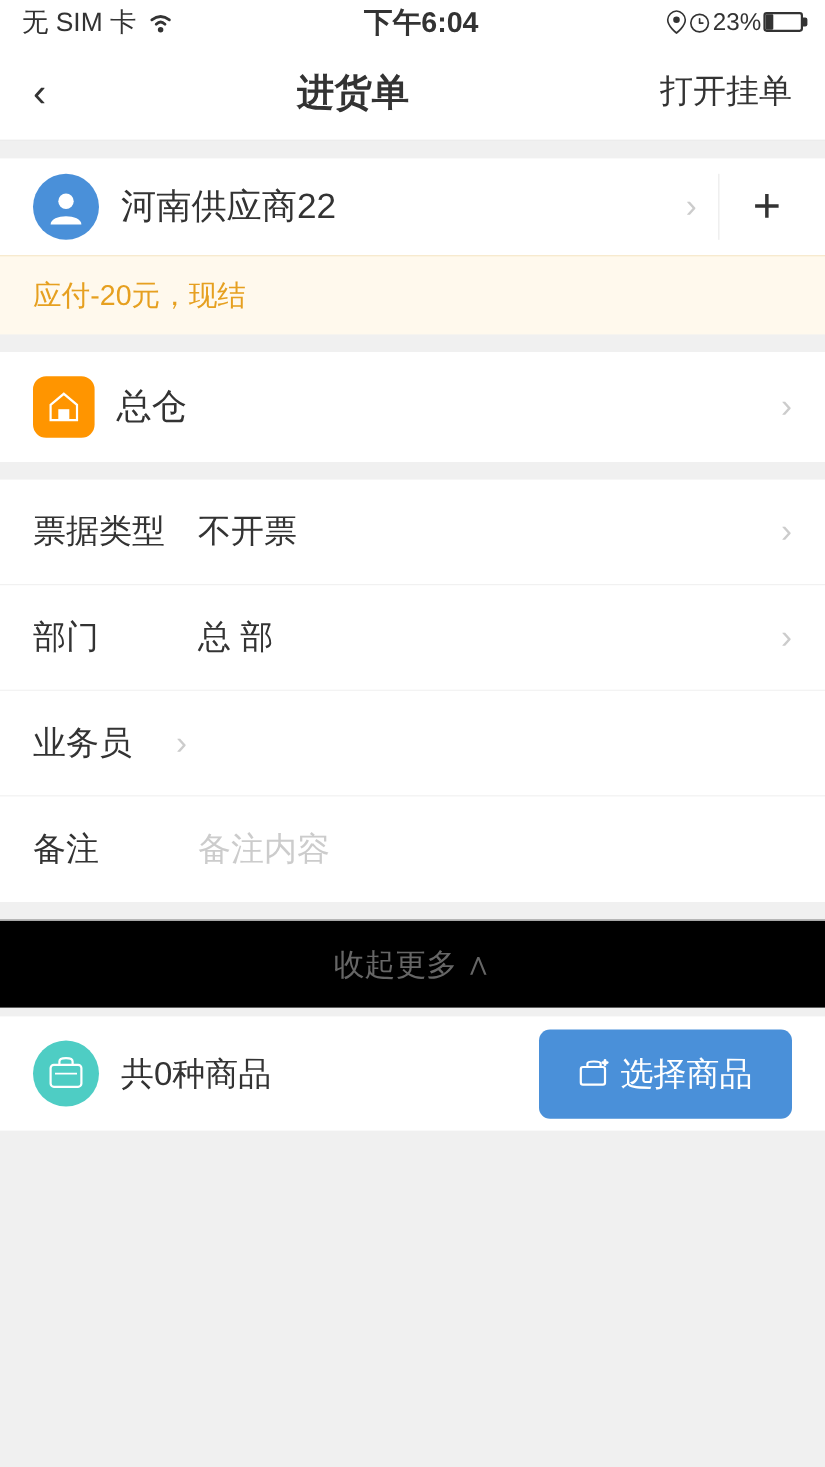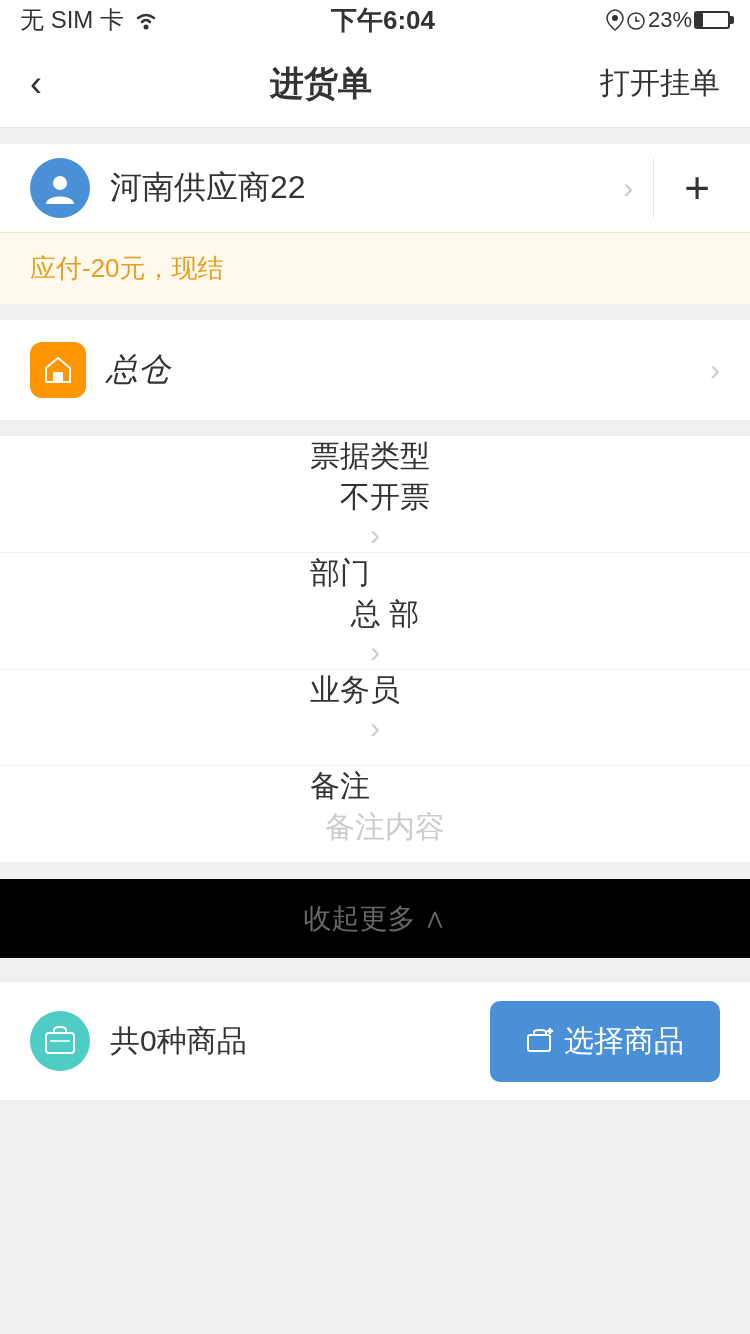--- a/index.html
+++ b/index.html
@@ -157,35 +157,33 @@
       display: flex;
       align-items: center;
       justify-content: center;
       margin-right: 20px;
       flex-shrink: 0;
     }
     .warehouse-name {
       flex: 1;
       font-size: 32px;
       color: #333;
-      font-style: italic;
     }
 
     
     .form-section {
       background: #fff;
       margin-top: 16px;
     }
     .form-row {
       display: flex;
       align-items: center;
       min-height: 96px;
       padding: 0 30px;
       border-bottom: 1px solid #f0f0f0;
-      flex-direction: column;
     }
     .form-row:last-child {
       border-bottom: none;
     }
     .form-label {
       font-size: 30px;
       color: #333;
       width: 130px;
       flex-shrink: 0;
     }
@@ -214,24 +212,24 @@
       color: #666;
       cursor: pointer;
       display: flex;
       align-items: center;
       gap: 8px;
     }
 
     
     .bottom-bar {
       background: #fff;
-      margin-top: 24px;
-      display: flex;
-      align-items: center;
-      height: 118px;
+      margin-top: 8px;
+      display: flex;
+      align-items: center;
+      height: 104px;
       padding: 0 30px;
     }
     .product-icon {
       width: 60px;
       height: 60px;
       border-radius: 50%;
       background: #4ecdc4;
       display: flex;
       align-items: center;
       justify-content: center;

